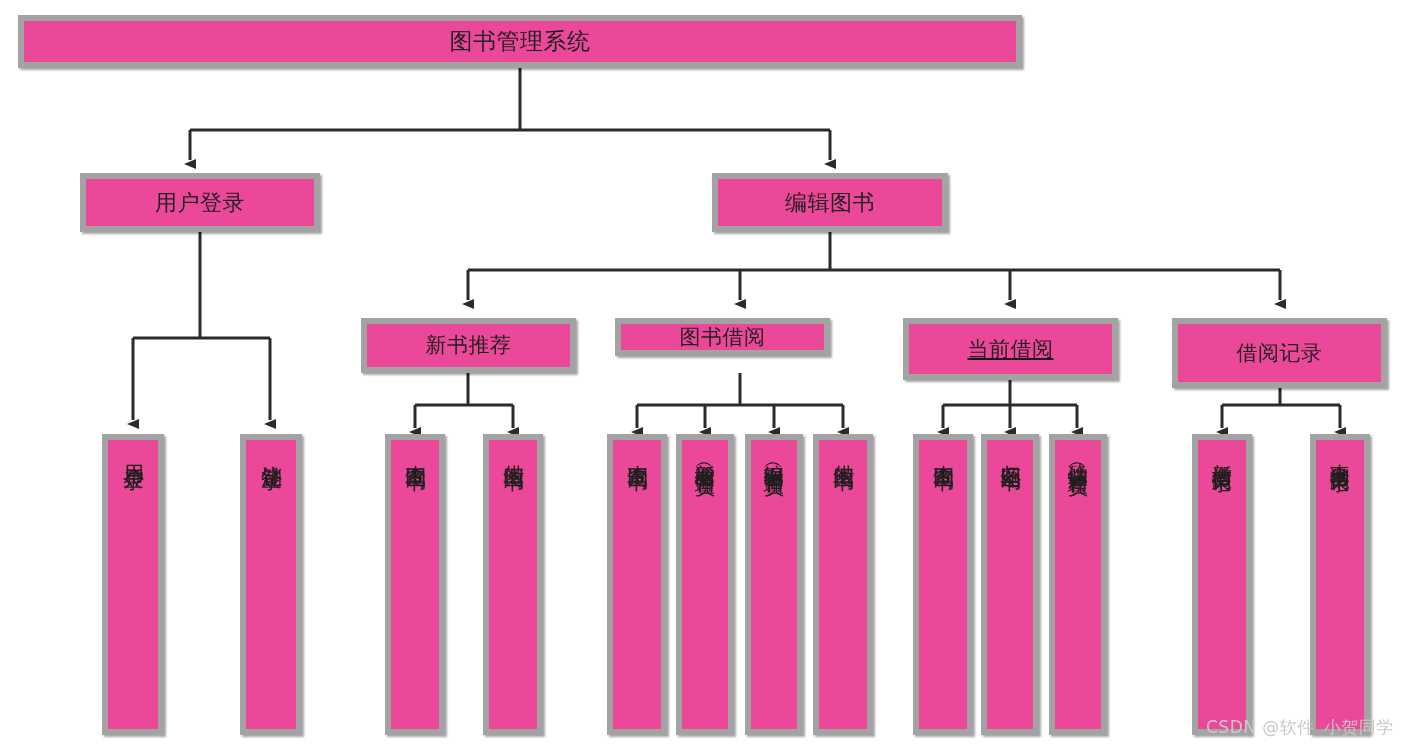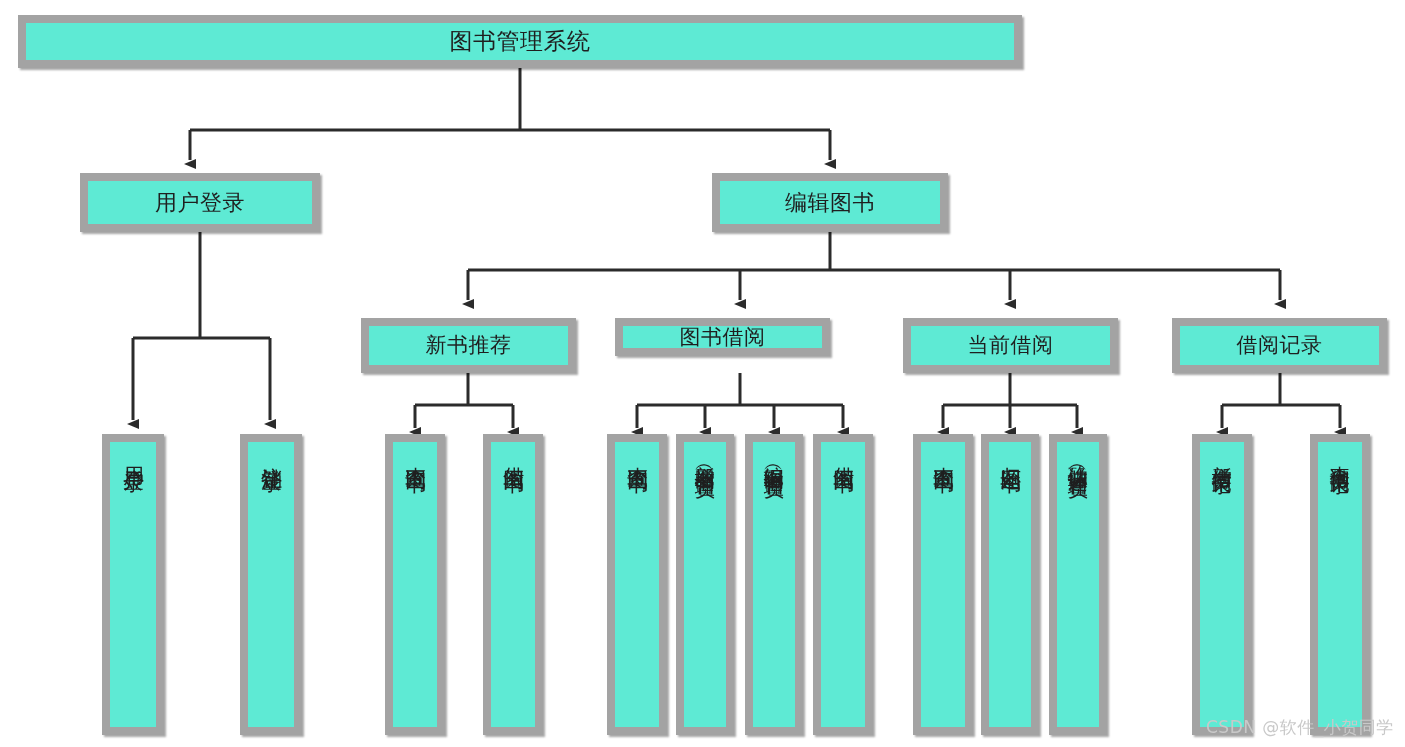--- a/index.html
+++ b/index.html
@@ -23,22 +23,22 @@
     position: absolute;
     left: 0;
     top: 0;
     width: 1405px;
     height: 747px;
     pointer-events: none;
   }
   .node {
     position: absolute;
     box-sizing: border-box;
-    background: #5eead4;
-    border: 8px solid #a3a3a3;
+    background: #ec4899;
+    border: 6px solid #a3a3a3;
     box-shadow: 2px 2px 2px rgba(0,0,0,0.35);
     display: flex;
     align-items: center;
     justify-content: center;
     z-index: 2;
   }
   .node-label {
     font-size: 22px;
     line-height: 1.15;
     letter-spacing: 0.5px;
@@ -142,25 +142,25 @@
   </div>
 
   <div class="node level2" style="left:361px; top:318px; width:215px; height:55px;">
     <span class="node-label">新书推荐</span>
   </div>
 
   <div class="node level2" style="left:615px; top:318px; width:215px; height:38px;">
     <span class="node-label">图书借阅</span>
   </div>
 
-  <div class="node level2" style="left:903px; top:318px; width:215px; height:55px;">
+  <div class="node level2" style="left:903px; top:318px; width:215px; height:62px;text-decoration:underline;">
     <span class="node-label">当前借阅</span>
   </div>
 
-  <div class="node level2" style="left:1172px; top:318px; width:215px; height:55px;">
+  <div class="node level2" style="left:1172px; top:318px; width:215px; height:70px;">
     <span class="node-label">借阅记录</span>
   </div>
 
   <div class="node leaf" style="left:102px; top:434px; width:62px; height:301px;">
     <span class="node-label">用户登录</span>
   </div>
 
   <div class="node leaf" style="left:240px; top:434px; width:62px; height:301px;">
     <span class="node-label">注销登录</span>
   </div>

